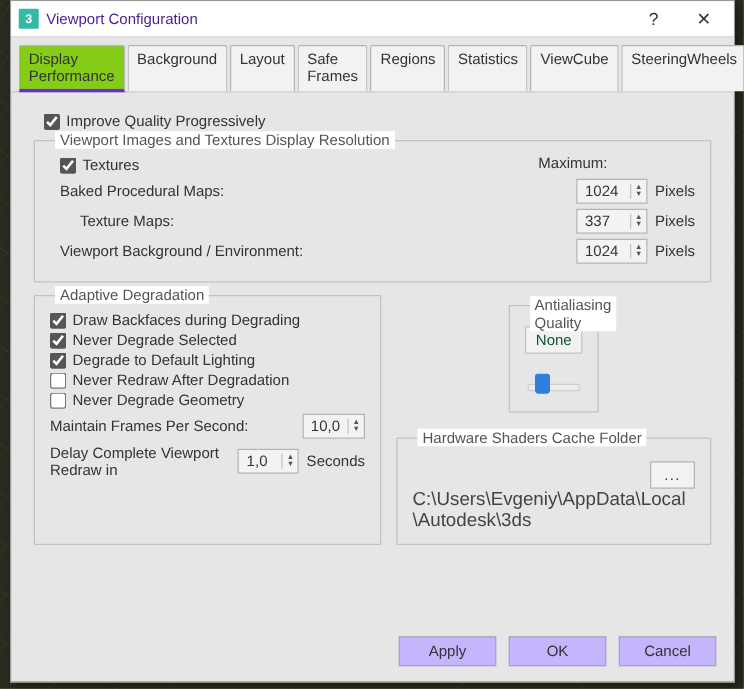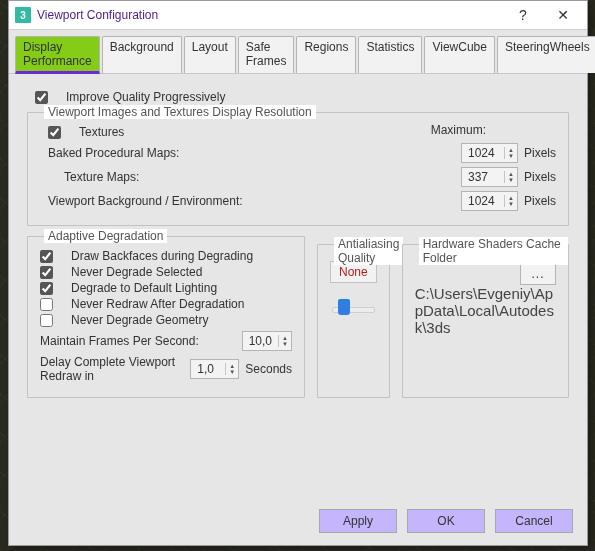--- a/index.html
+++ b/index.html
@@ -92,21 +92,21 @@
     z-index: 2;
   }
   .content {
     flex: 1 1 auto;
     padding: 14px 18px 0 18px;
     position: relative;
   }
   .check-row {
     display: flex;
     align-items: center;
-    gap: 18px;
+    gap: 5px;
     margin: 2px 0;
   }
   .check-row input[type=checkbox] {
     width: 13px;
     height: 13px;
     margin: 0;
     accent-color: #555;
   }
   .group {
     border: 1px solid #c2c2c2;
@@ -166,21 +166,21 @@
   }
   .two-col > .group { flex: 1 1 0; margin-top: 0; }
   .aa-box {
     border: 1px solid #c2c2c2;
     background: #f2f2f2;
     height: 20px;
     display: flex;
     align-items: center;
     padding: 0 8px;
     margin-top: 6px;
-    color: #b91c1c;
+    color: #14532d;
   }
   .slider-wrap {
     margin-top: 16px;
     position: relative;
     height: 20px;
   }
   .slider-track {
     position: absolute;
     left: 2px; right: 2px; top: 8px;
     height: 4px;
@@ -358,21 +358,21 @@
             <span class="val">1,0</span>
             <span class="arrows">
                 <div>▲</div>
                 <div>▼</div>
               </span>
           </span>
           <span class="unit">Seconds</span>
         </div>
       </div>
 
-      <div style="flex:1 1 0; display:flex; flex-direction:row; gap:12px;">
+      <div style="flex:1 1 0; display:flex; flex-direction:column; gap:12px;align-items:center;">
         <div class="group">
           <div class="group-title">Antialiasing Quality</div>
           <div class="aa-box">None</div>
           <div class="slider-wrap">
             <div class="slider-track"></div>
             <div class="slider-thumb"></div>
           </div>
         </div>
 
         <div class="group">

